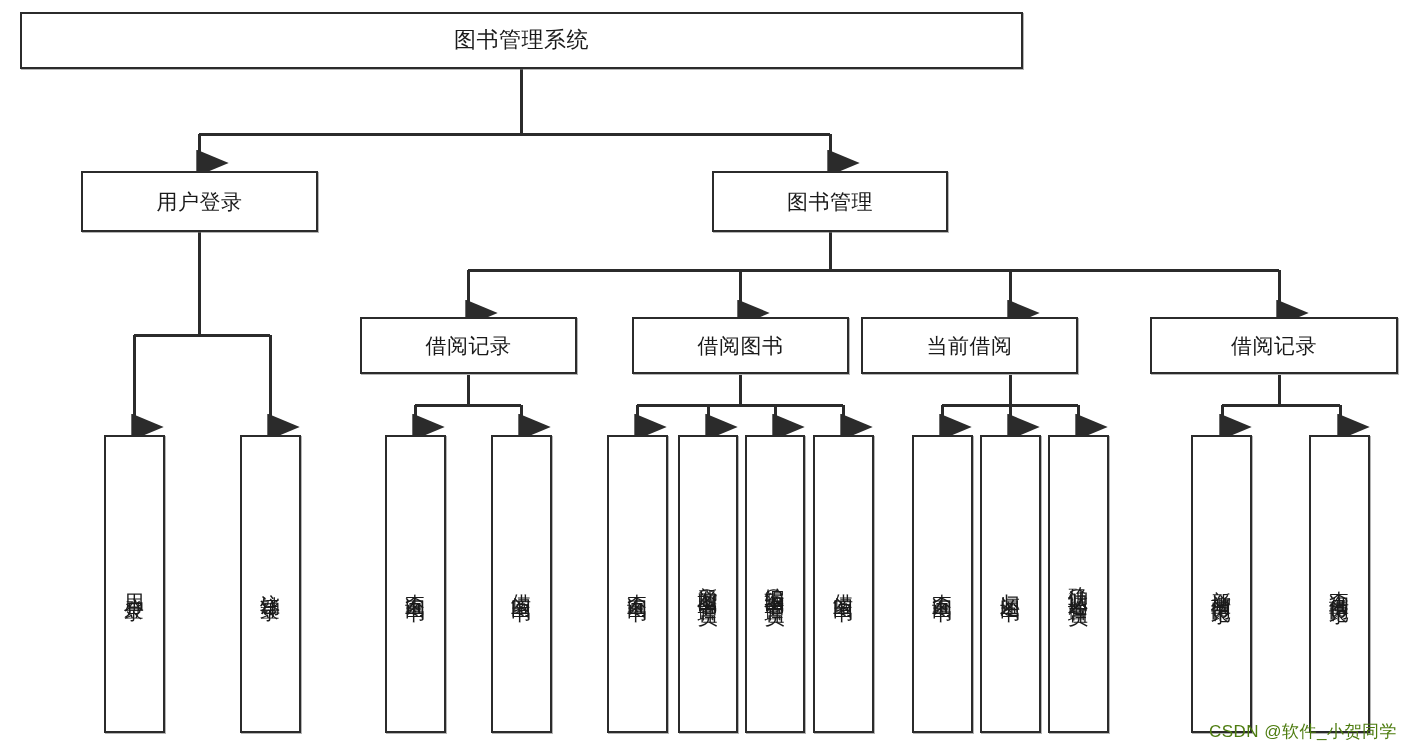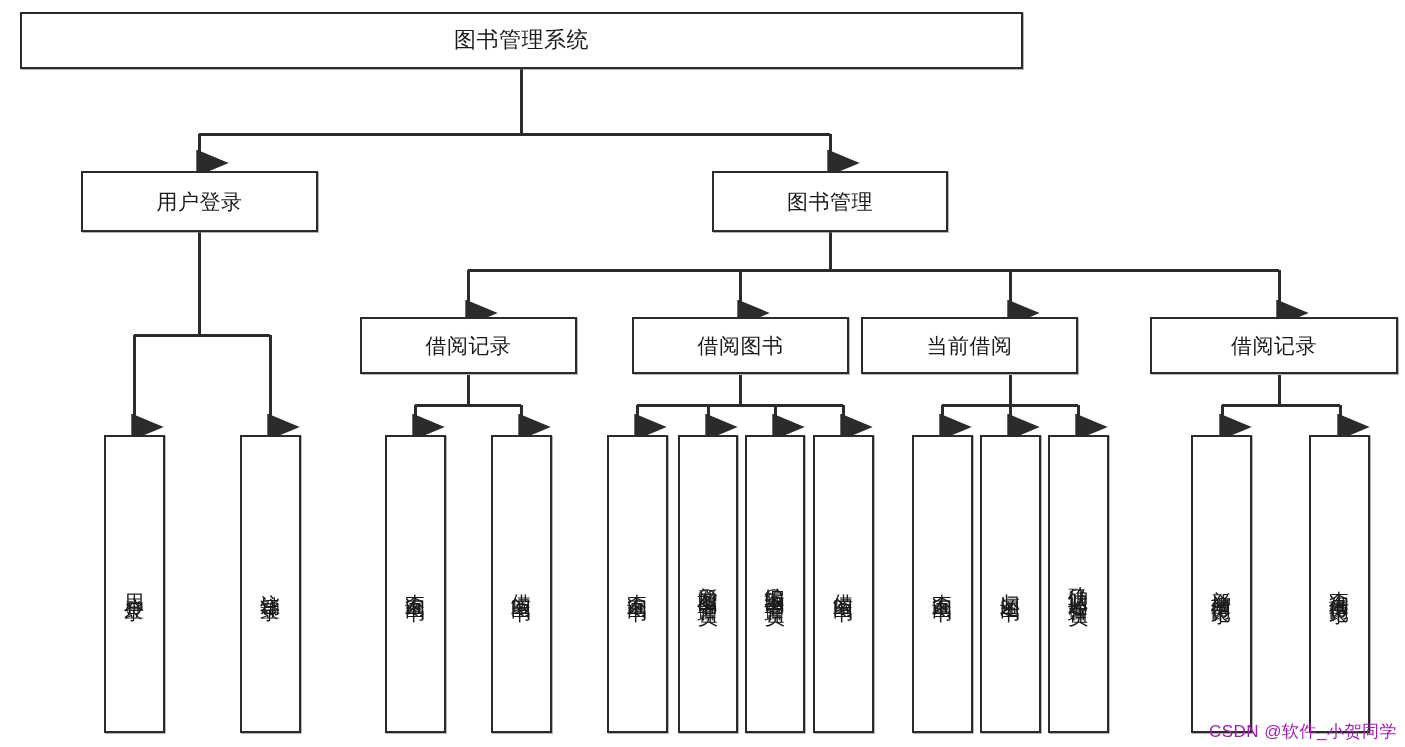--- a/index.html
+++ b/index.html
@@ -33,21 +33,21 @@
     text-orientation:upright;
     font-size:20px;
     letter-spacing:3px;
     line-height:1.0;
     white-space:normal;
   }
   .node-box.root .node-label{font-size:22px;}
   #watermark{
     position:absolute;
     right:8px;bottom:4px;
-    color:#a21caf;
+    color:#4d7c0f;
     font-size:17px;
     letter-spacing:.5px;
     user-select:none;
     pointer-events:none;
     text-align:right;
   }
 </style>
 </head>
 <body>
 

